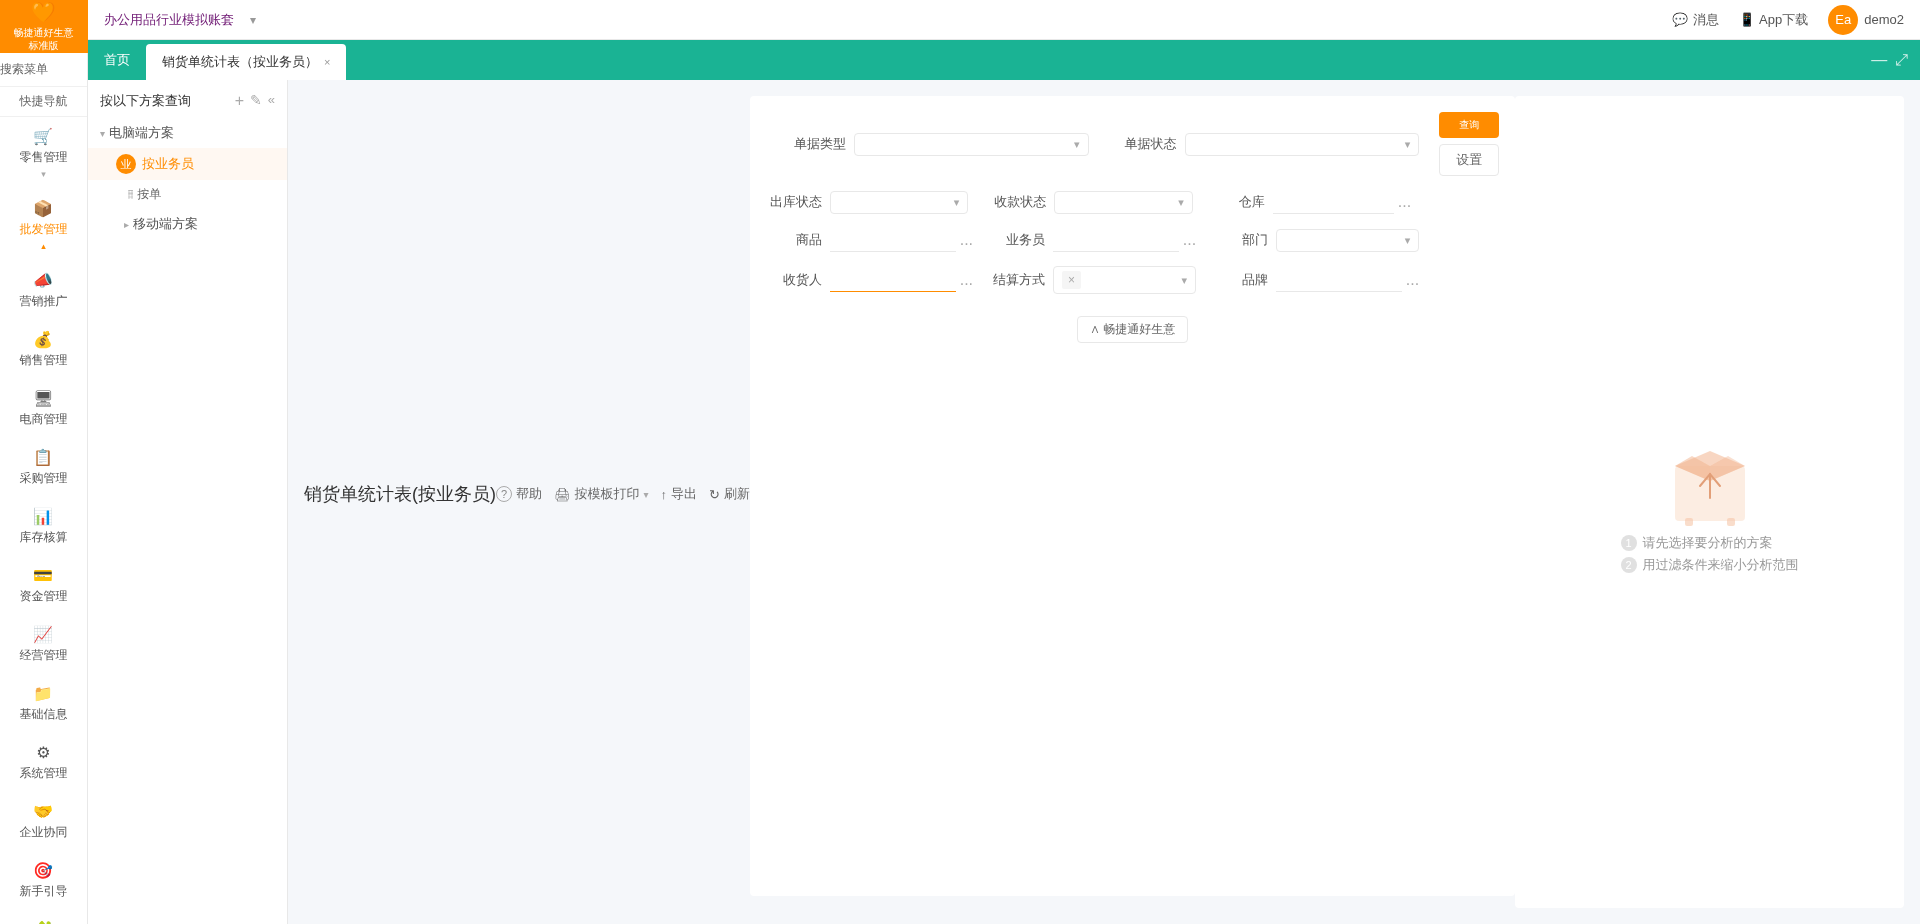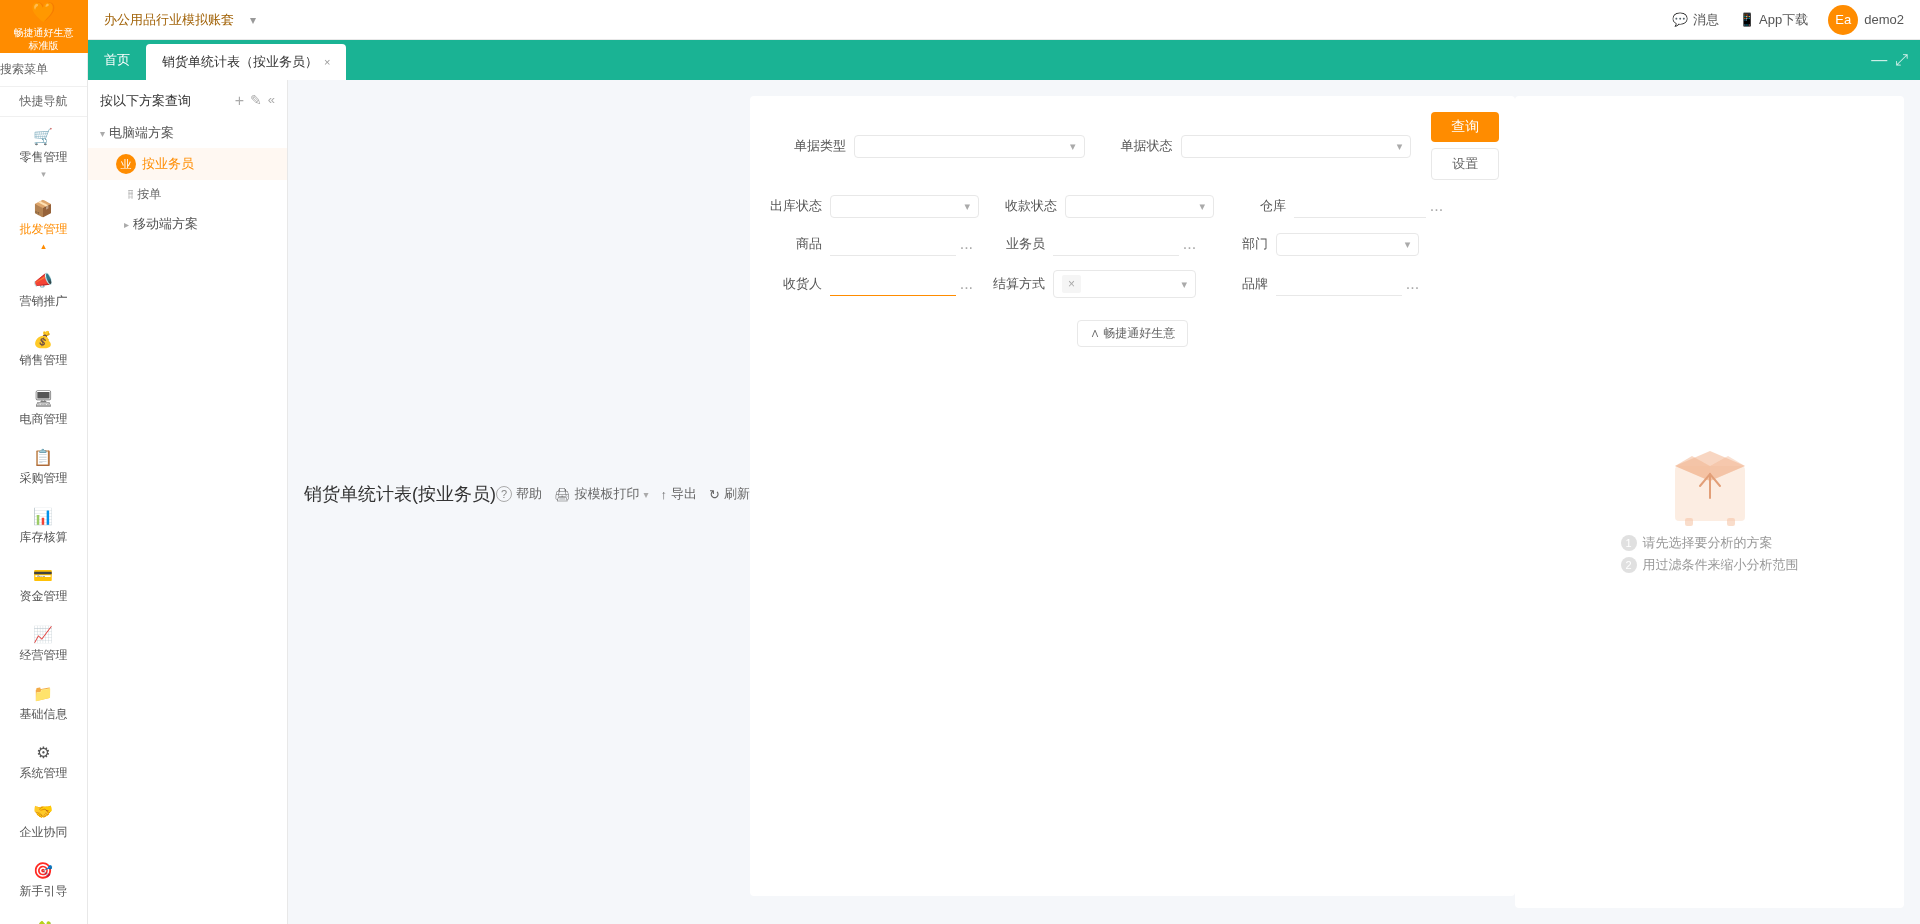--- a/index.html
+++ b/index.html
@@ -72,21 +72,21 @@
     .date-options { display: flex; align-items: center; gap: 4px; margin-right: 8px; }
     .date-opt { padding: 2px 8px; font-size: 12px; color: #666; cursor: pointer; border-radius: 2px; }
     .date-opt.active { background: #ff8c00; color: #fff; border-radius: 10px; }
     .date-range { font-size: 12px; color: #999; }
 
     
     .collapse-row { text-align: center; padding: 8px 0; }
     .collapse-btn { display: inline-flex; align-items: center; gap: 4px; font-size: 12px; color: #666; cursor: pointer; background: #fff; border: 1px solid #e8e8e8; border-radius: 4px; padding: 4px 12px; }
 
     
-    .query-btn { background: #ff8c00; color: #fff; border: none; border-radius: 4px; padding: 6px 20px; font-size: 14px; cursor: pointer; }
+    .query-btn { background: #ff8c00; color: #fff; border: none; border-radius: 4px; padding: 6px 20px; font-size: 10px; cursor: pointer; }
     .setting-btn { background: #fff; color: #666; border: 1px solid #e8e8e8; border-radius: 4px; padding: 6px 16px; font-size: 13px; cursor: pointer; }
     .btn-group { display: flex; flex-direction: column; gap: 6px; margin-left: 12px; }
 
     
     .empty-state { flex: 1; display: flex; align-items: center; justify-content: center; background: #fff; border-radius: 4px; }
     .empty-content { display: flex; flex-direction: column; align-items: center; gap: 8px; }
     .empty-tips { font-size: 13px; color: #999; }
     .empty-tip-item { display: flex; align-items: center; gap: 6px; margin-bottom: 4px; }
     .tip-num { width: 16px; height: 16px; border-radius: 50%; background: #e0e0e0; color: #fff; font-size: 11px; display: flex; align-items: center; justify-content: center; flex-shrink: 0; }
 
@@ -163,21 +163,21 @@
   <div class="sidebar-item">
     <span class="sidebar-item-icon">🧩</span>
 
   </div>
 
 </div>
 
 <div class="main">
 
   <div class="topbar">
-    <span style="font-size:13px;color:#a16207;">办公用品行业模拟账套</span>
+    <span style="font-size:13px;color:#701a75;">办公用品行业模拟账套</span>
     <span style="color:#999;font-size:12px;cursor:pointer;">▾</span>
     <div class="topbar-right">
       <div class="topbar-right-item">
         <span>💬</span>
         <span>消息</span>
       </div>
       <div class="topbar-right-item">
         <span>📱</span>
         <span>App下载</span>
       </div>
@@ -295,21 +295,21 @@
               <span class="filter-select-arrow">▾</span>
             </div>
           </div>
           <div class="filter-item" style="flex:1;margin-right:16px;">
             <span class="filter-label">收款状态</span>
             <div class="filter-select" style="flex:1;">
               <span style="color:#ccc;flex:1;"></span>
               <span class="filter-select-arrow">▾</span>
             </div>
           </div>
-          <div class="filter-item" style="flex:1;margin-right:56px;">
+          <div class="filter-item" style="flex:1;margin-right:88px;">
             <span class="filter-label">仓库</span>
             <input class="filter-control" style="flex: 1 1 0%;">
             <span class="filter-dots">...</span>
           </div>
         </div>
 
         <div class="filter-row">
           <div class="filter-item" style="flex:1;margin-right:16px;">
             <span class="filter-label">商品</span>
             <input class="filter-control" style="flex: 1 1 0%;">

